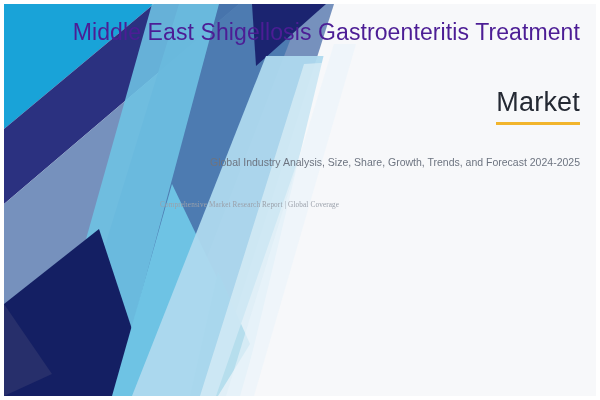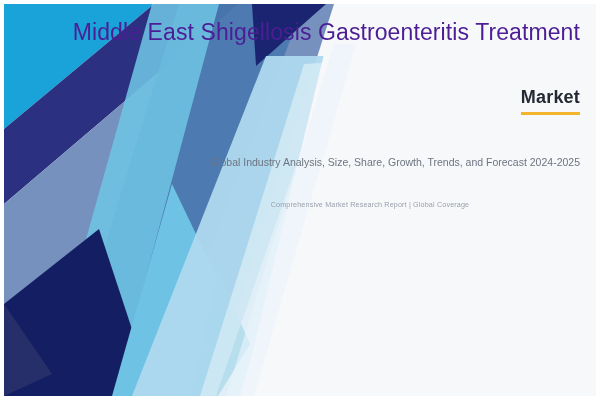--- a/index.html
+++ b/index.html
@@ -55,22 +55,22 @@
     color: #4c1d95;
     letter-spacing: 0.1px;
   }
   .market-wrap {
     position: absolute;
     right: 16px;
     top: 84px;
     text-align: right;
   }
   .market {
-    font-size: 18px;
-    font-weight: 700;
+    font-size: 27px;
+    font-weight: 400;
     color: #242933;
     letter-spacing: 0.2px;
     line-height: 1.1;
     display: block;
   }
   .market-rule {
     display: block;
     height: 3px;
     background: #f2b52c;
     margin-top: 4px;
@@ -84,25 +84,26 @@
     text-align: right;
     font-size: 10.5px;
     line-height: 1.55;
     color: #6d7480;
   }
   .caption {
     position: absolute;
     right: 16px;
     top: 196px;
     width: 420px;
-    text-align: center;
+    text-align: left;
     font-size: 7.2px;
     line-height: 1.5;
     color: #9aa0aa;
     letter-spacing: 0.15px;
+    font-family: Liberation Serif, serif;
   }
 </style>
 </head>
 <body>
 
 <div id="cover">
   <div id="canvas">
 
     <svg class="art" viewBox="0 0 592 392" preserveAspectRatio="none">
 

